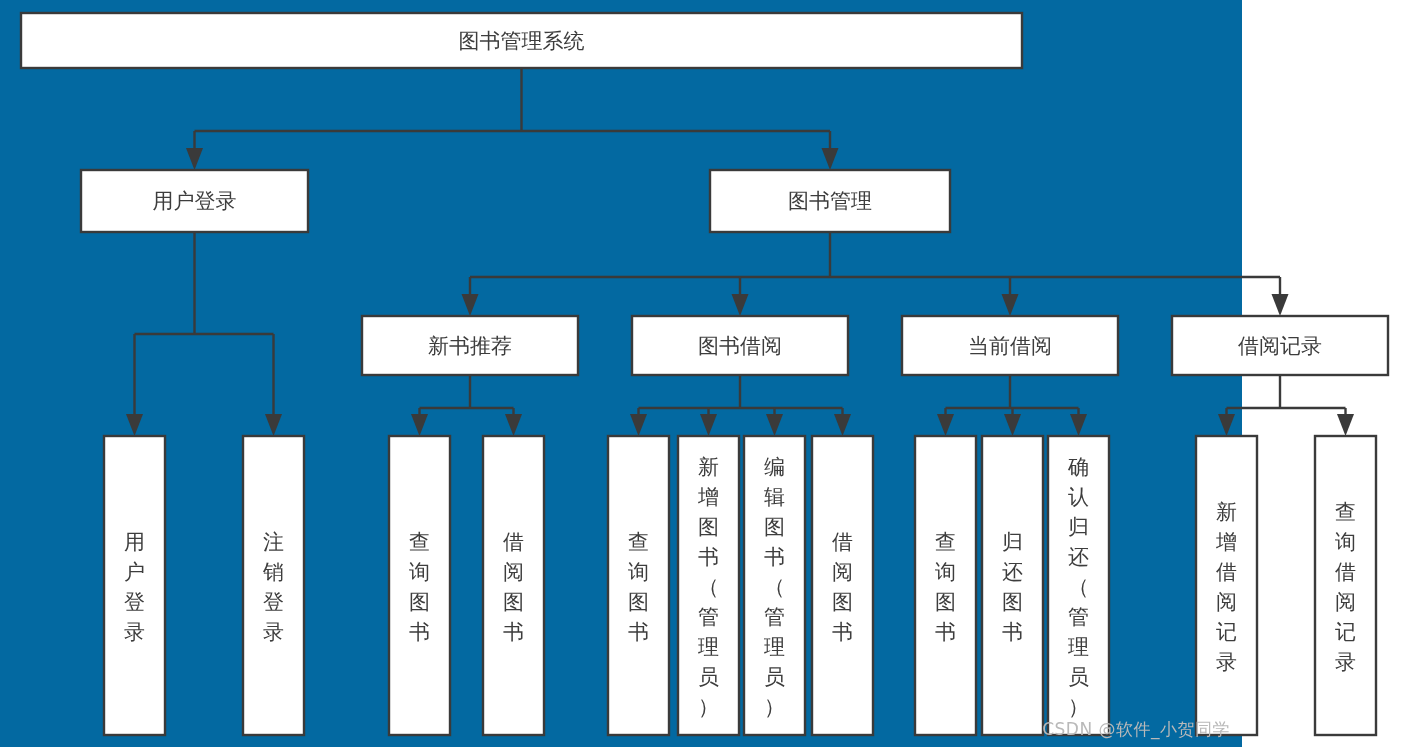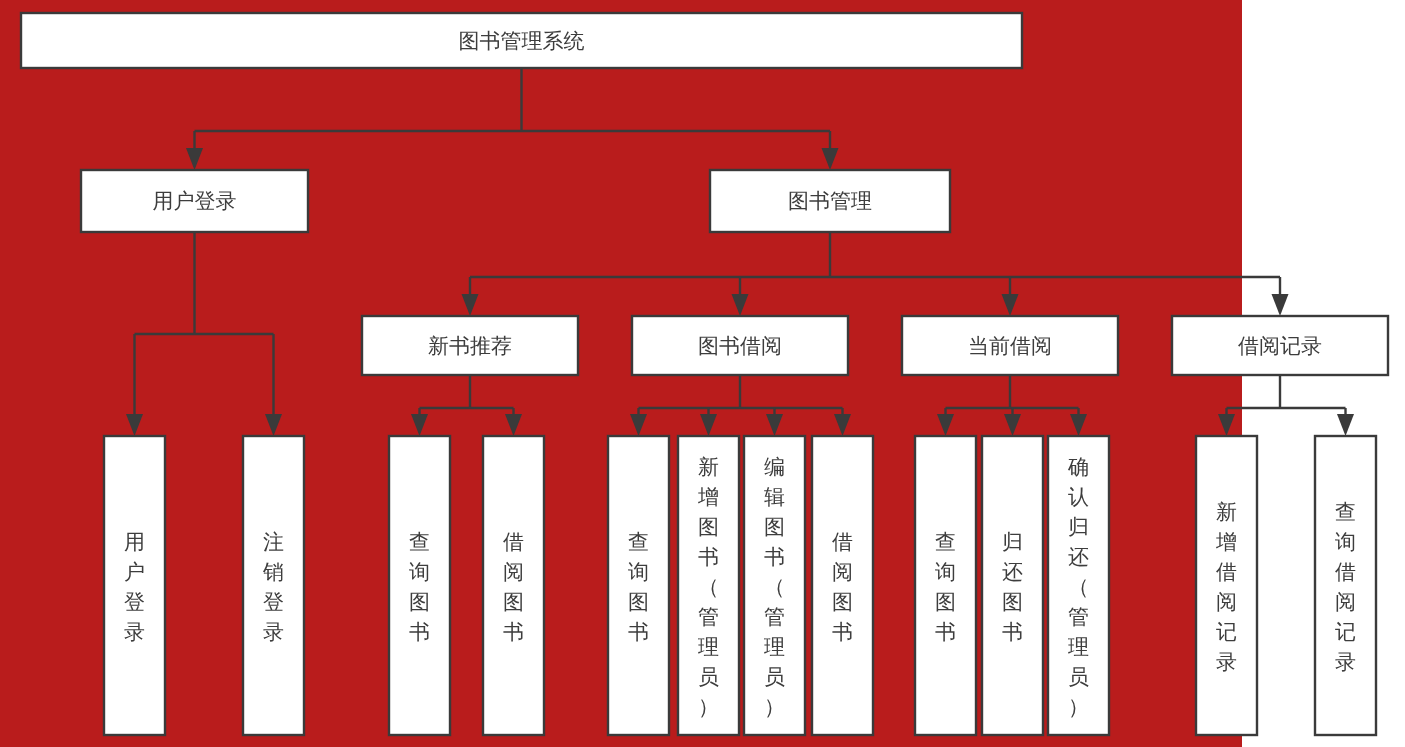--- a/index.html
+++ b/index.html
@@ -11,21 +11,21 @@
   body {
     width: 1405px;
     height: 747px;
     font-family: "DejaVu Sans", "Liberation Sans", sans-serif;
     overflow: hidden;
   }
   #diagram-root {
     position: relative;
     width: 1242px;
     height: 747px;
-    background: #b91c1c;
+    background: #0369a1;
   }
   svg.flow {
     position: absolute;
     left: 0;
     top: 0;
     width: 1405px;
     height: 747px;
     display: block;
   }
   .node-box {
@@ -217,13 +217,14 @@
         <g>
           <rect class="node-box" x="1196" y="436" width="61" height="299"></rect>
           <text class="node-label-v" x="1226.5" y="518.9"><tspan x="1226.5" dy="0">新</tspan><tspan x="1226.5" dy="30">增</tspan><tspan x="1226.5" dy="30">借</tspan><tspan x="1226.5" dy="30">阅</tspan><tspan x="1226.5" dy="30">记</tspan><tspan x="1226.5" dy="30">录</tspan></text>
         </g>
         <g>
           <rect class="node-box" x="1315" y="436" width="61" height="299"></rect>
           <text class="node-label-v" x="1345.5" y="518.9"><tspan x="1345.5" dy="0">查</tspan><tspan x="1345.5" dy="30">询</tspan><tspan x="1345.5" dy="30">借</tspan><tspan x="1345.5" dy="30">阅</tspan><tspan x="1345.5" dy="30">记</tspan><tspan x="1345.5" dy="30">录</tspan></text>
         </g>
       </g>
   </svg>
+  <div class="watermark">CSDN @软件_小贺同学</div>
 </div>
 
 </body></html>

